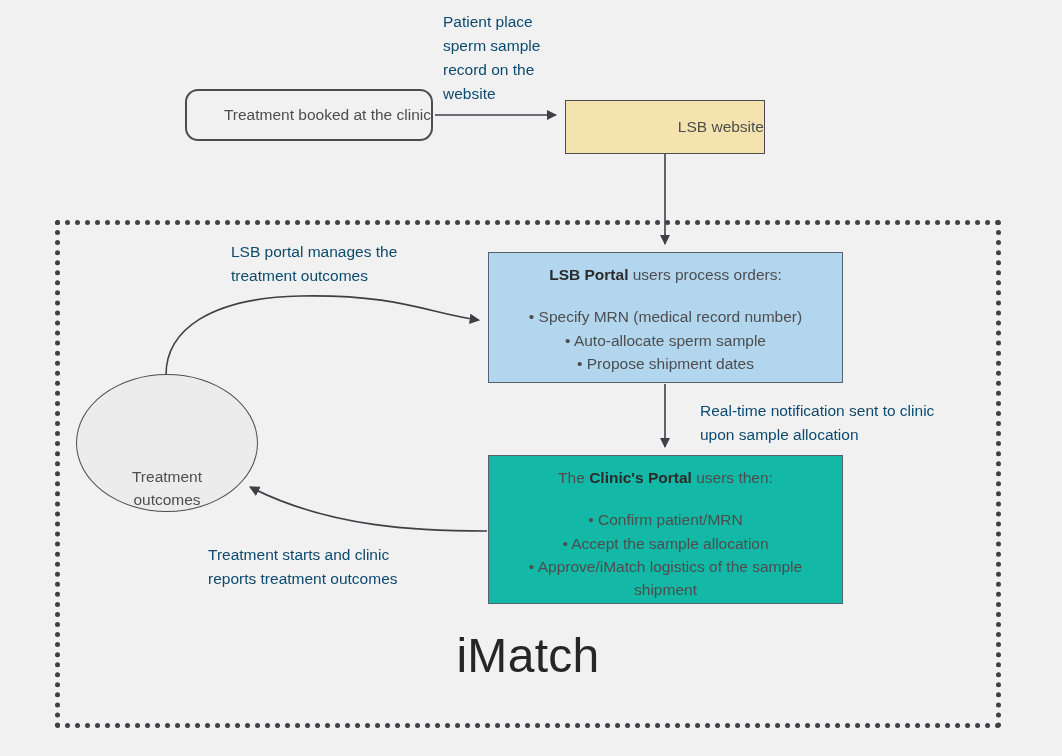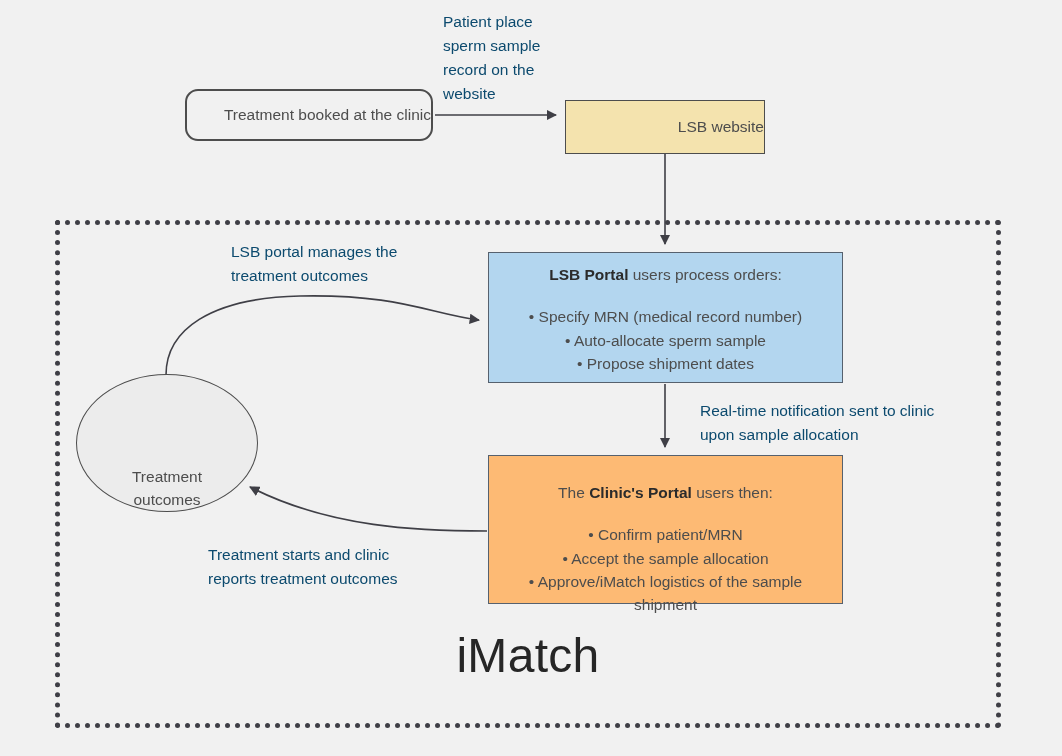--- a/index.html
+++ b/index.html
@@ -87,25 +87,25 @@
     flex-direction: column;
     justify-content: flex-start;
     padding-top: 11px;
   }
   #clinic-portal {
     left: 488px;
     top: 455px;
     width: 355px;
     height: 149px;
     border: 1.8px solid #56616e;
-    background: #fdba74;
+    background: #14b8a6;
     font-size: 15.5px;
     flex-direction: column;
     justify-content: flex-start;
-    padding-top: 26px;
+    padding-top: 11px;
   }
   .box-title { margin-bottom: 19px; line-height: 1.45; }
   .box-title b { color: #2b2b2b; font-weight: bold; }
   .box-lines { line-height: 1.5; }
 
   
   #treatment-outcomes {
     left: 76px;
     top: 374px;
     width: 182px;

